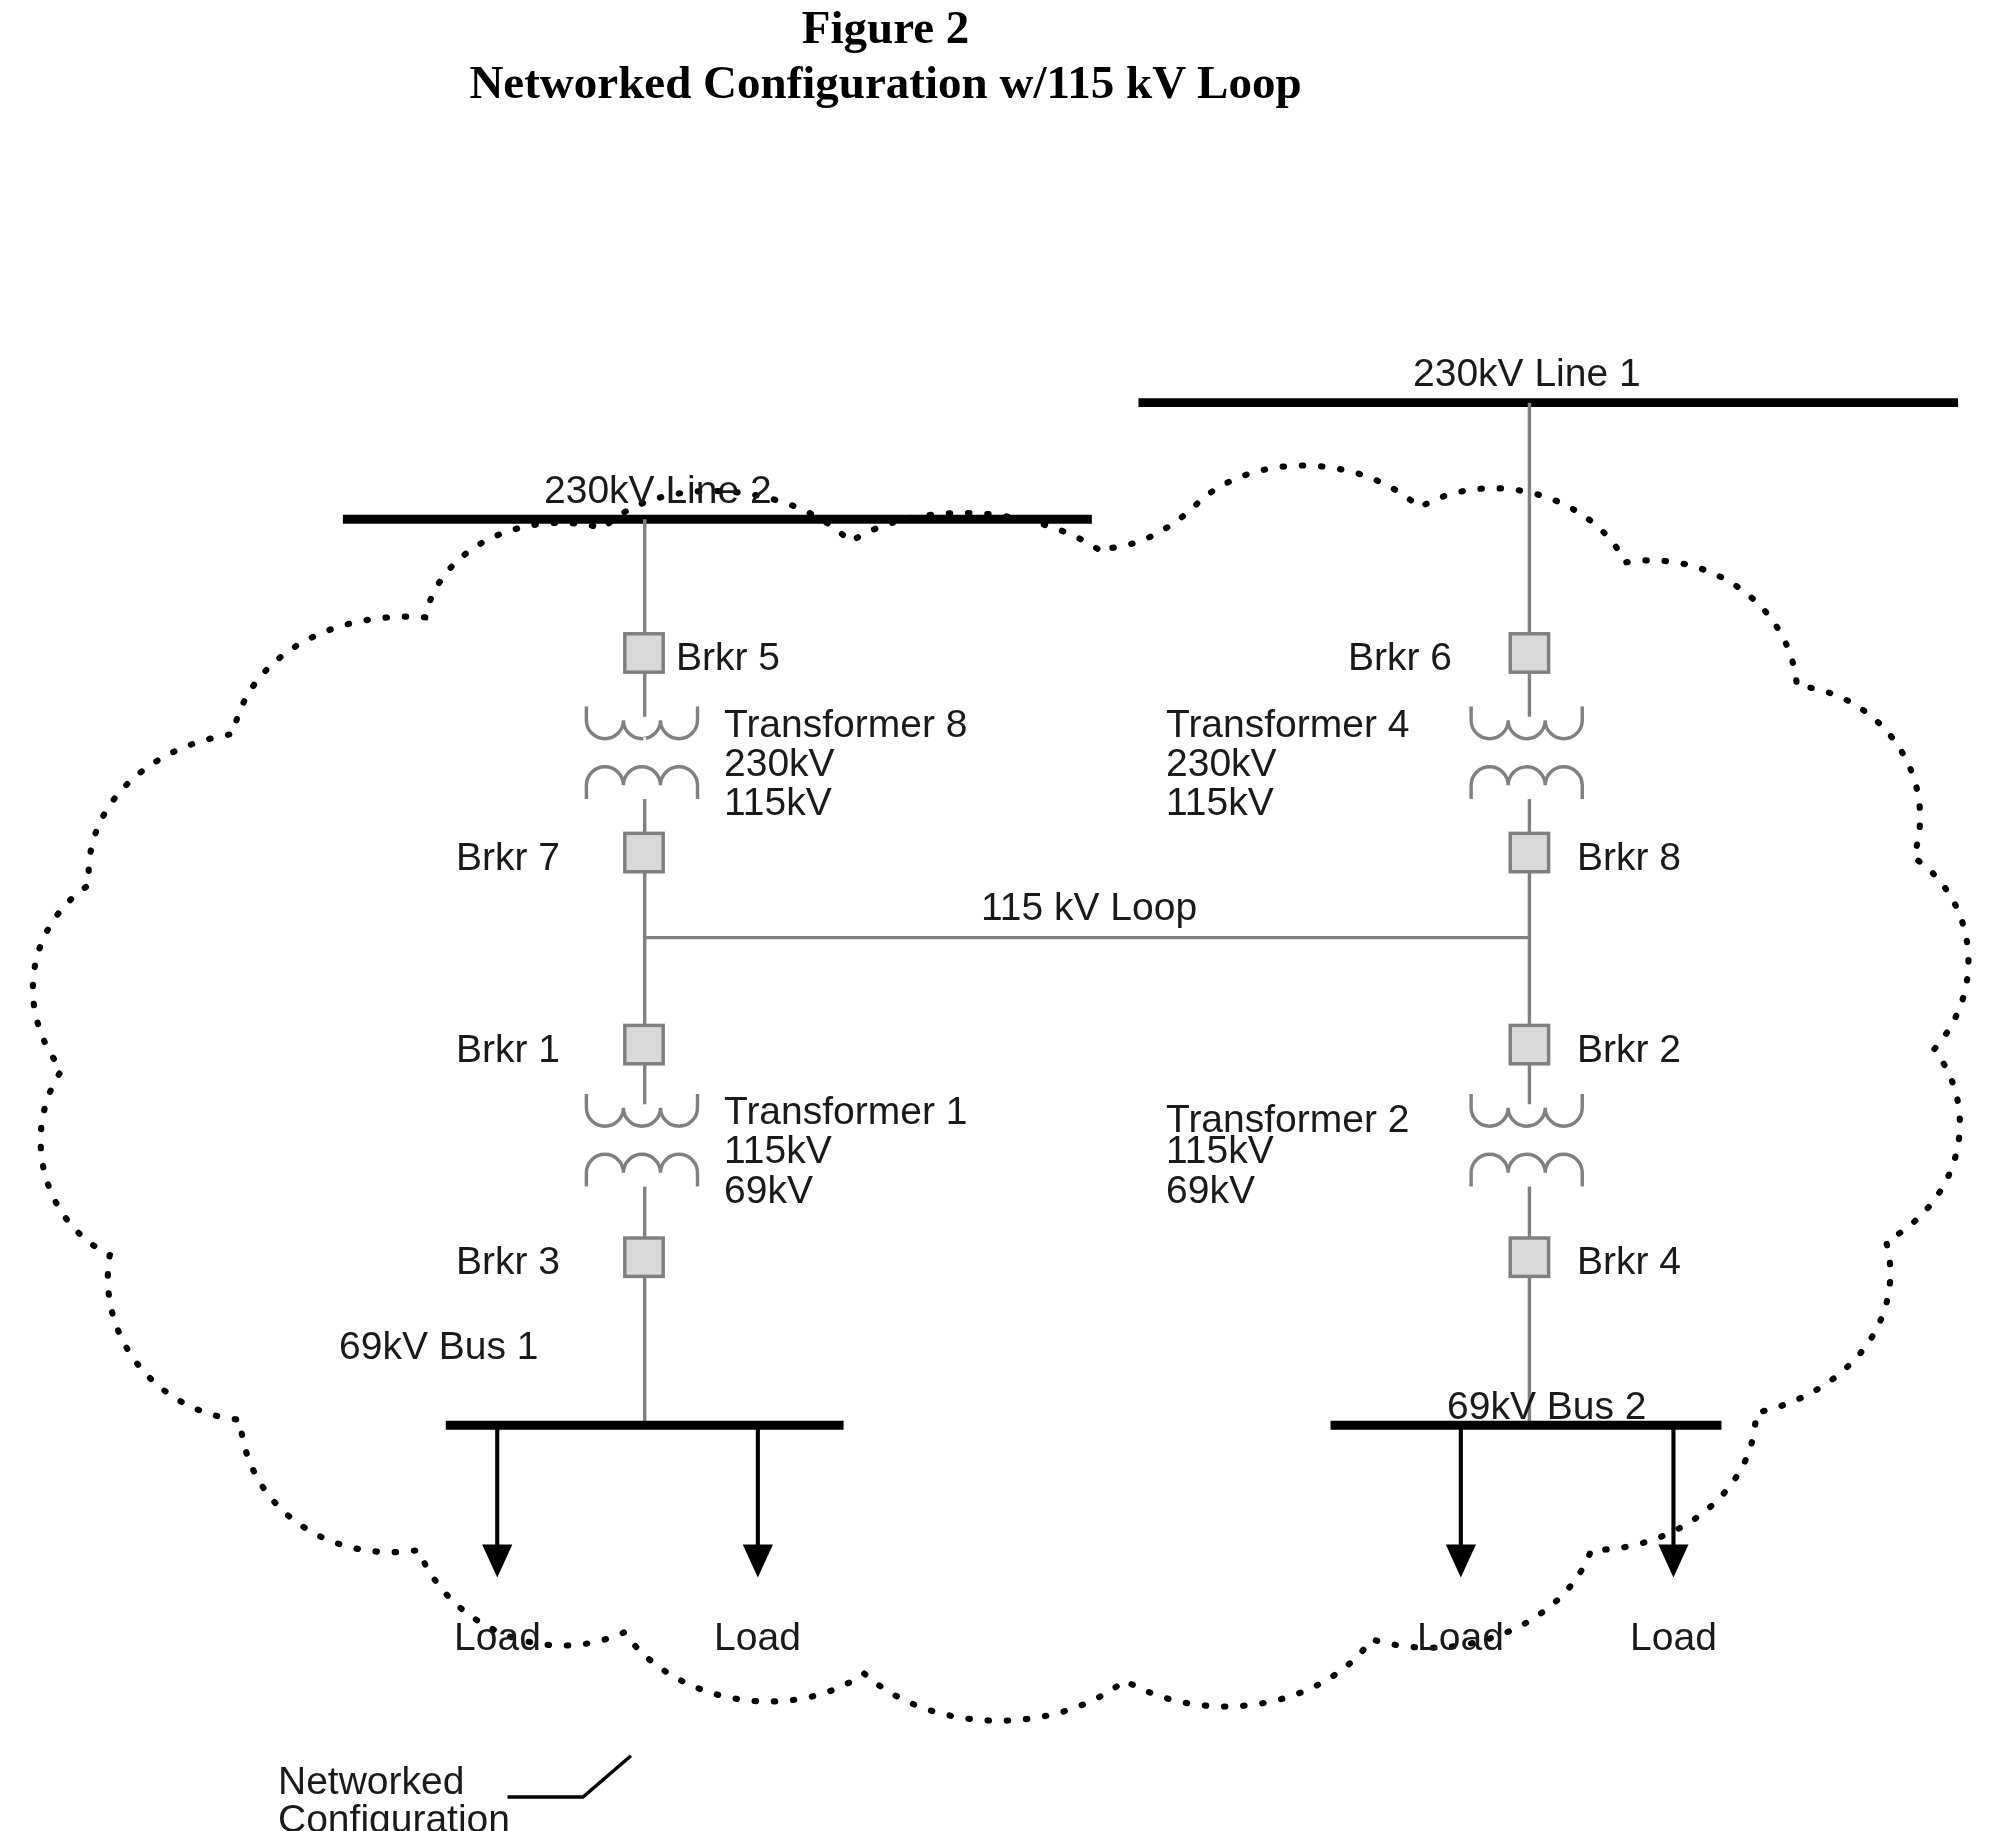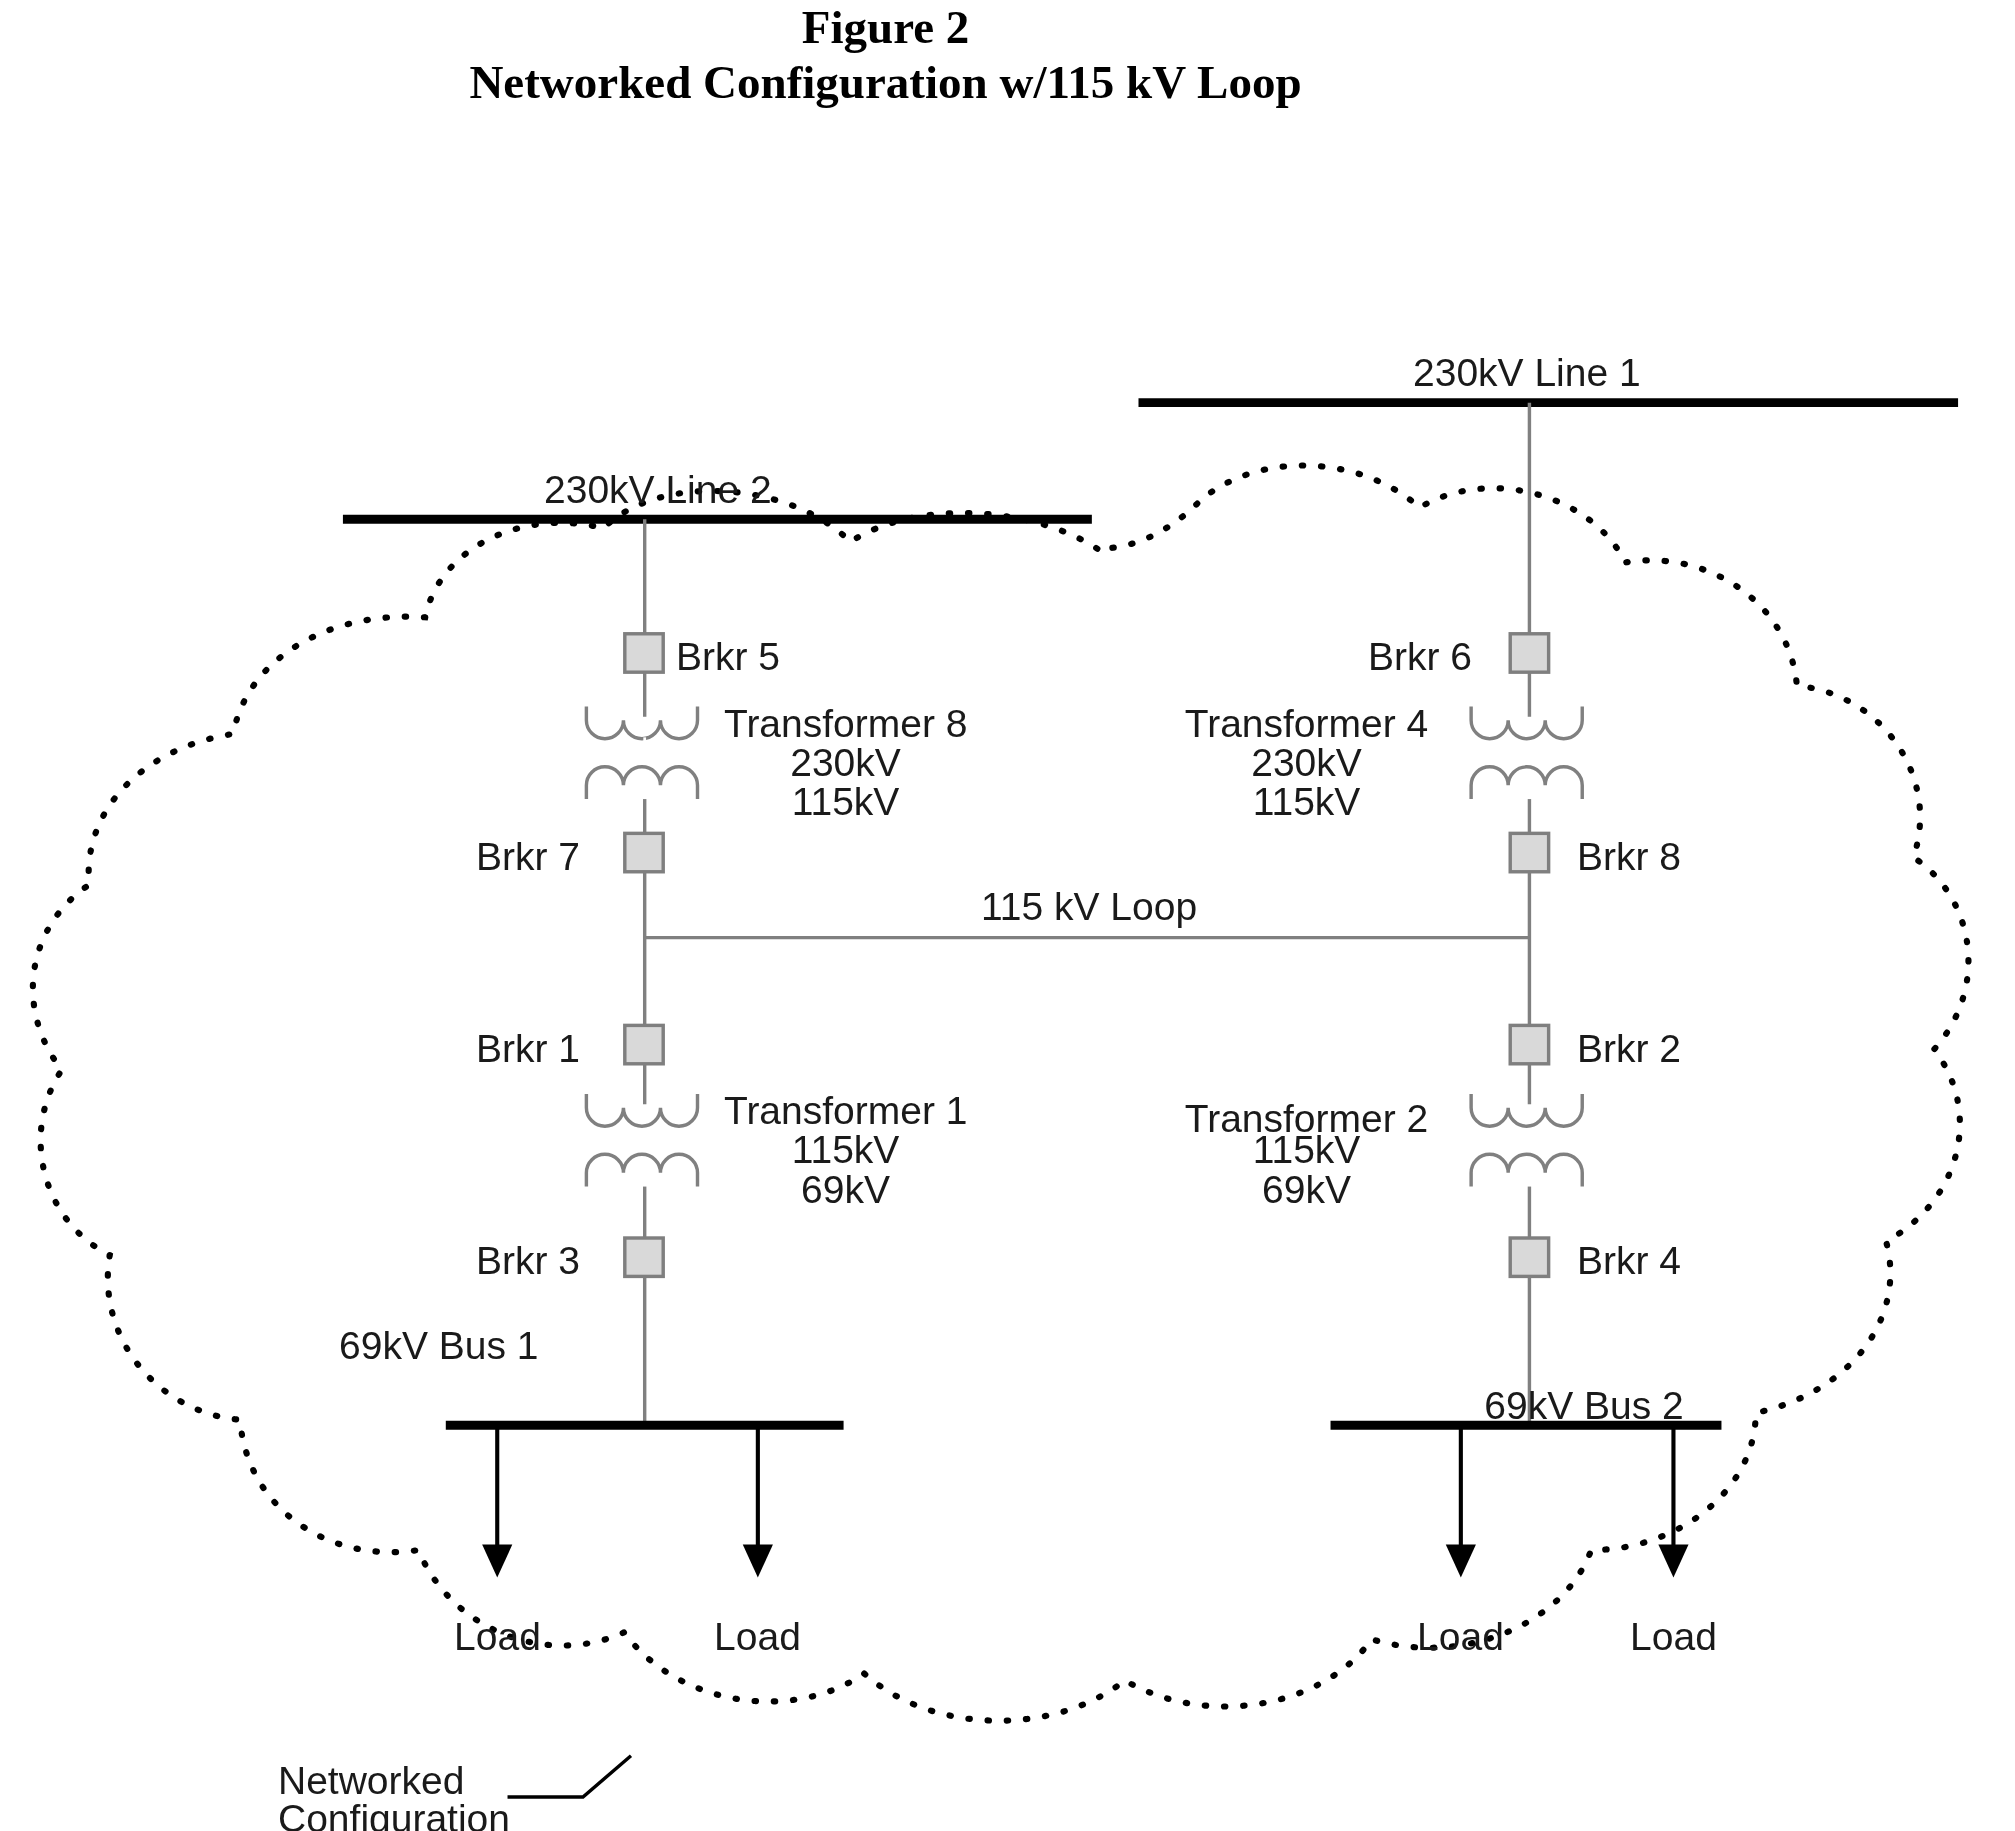--- a/index.html
+++ b/index.html
@@ -37,21 +37,21 @@
     height: 1832px;
   }
   .lbl {
     position: absolute;
     font-family: "Liberation Sans", sans-serif;
     font-size: 39px;
     color: #1a1a1a;
     white-space: nowrap;
     line-height: 1.12;
   }
-  .lbl.right { text-align: center; }
+  .lbl.right { text-align: left; }
   .lbl.center { text-align: center; }
 </style>
 </head>
 <body>
 
 <div class="title-block">
   <span class="title-line-1">Figure 2</span>
   <span class="title-line-2">Networked Configuration w/115 kV Loop</span>
 </div>
 

